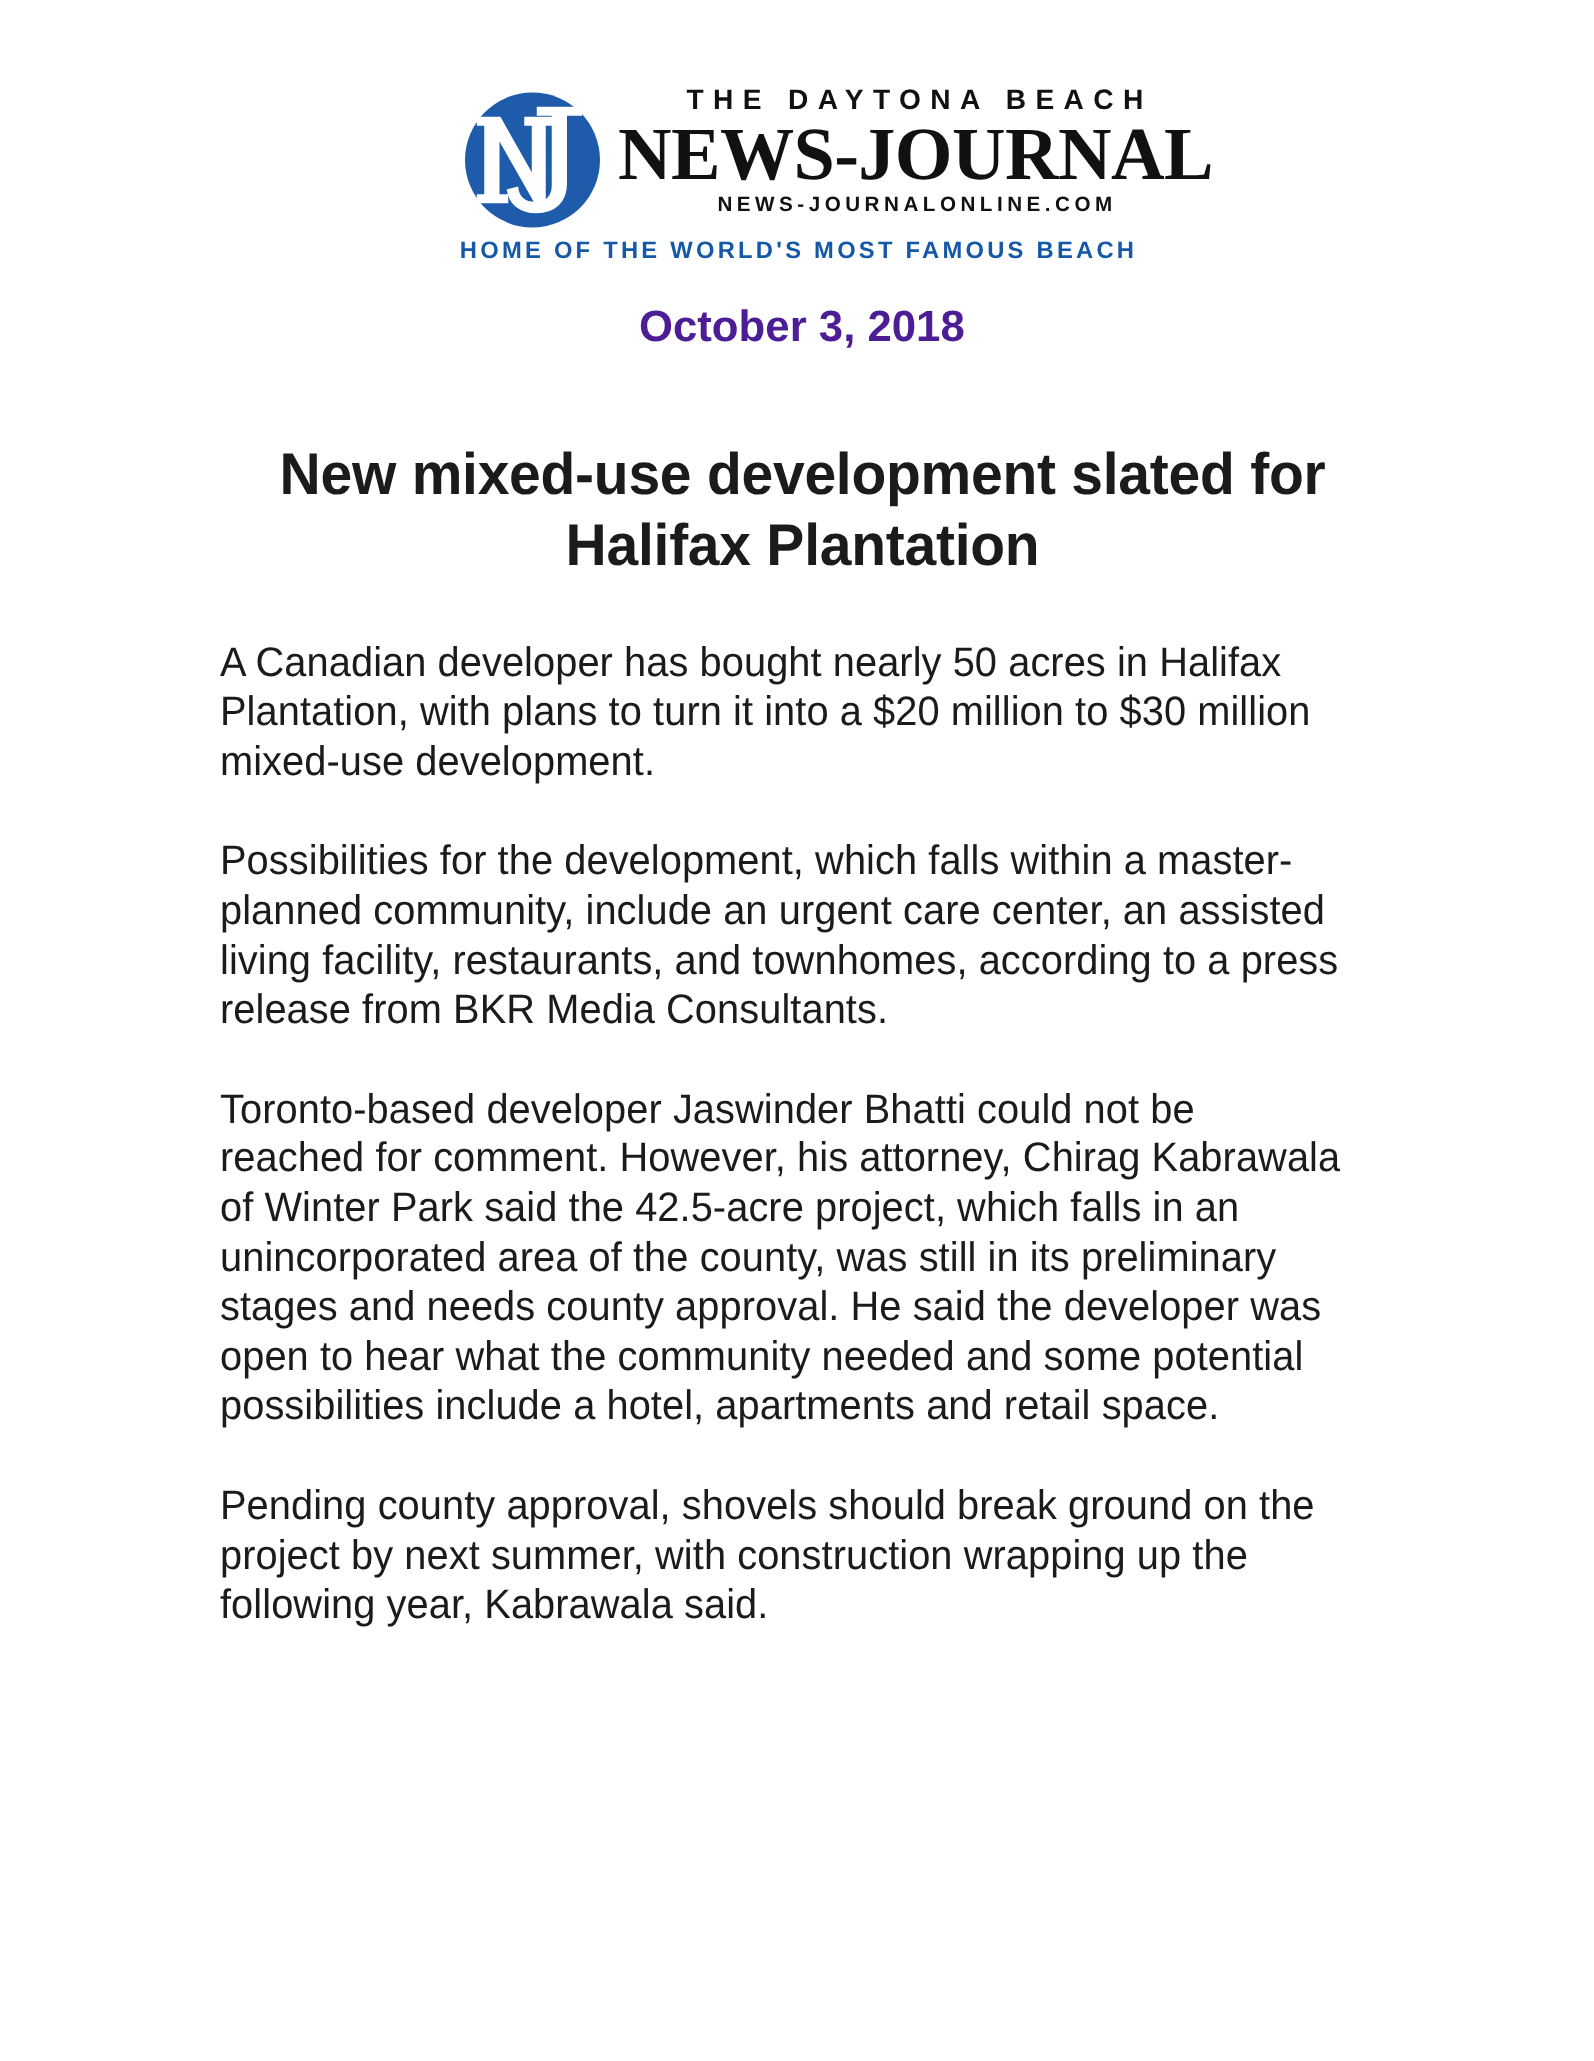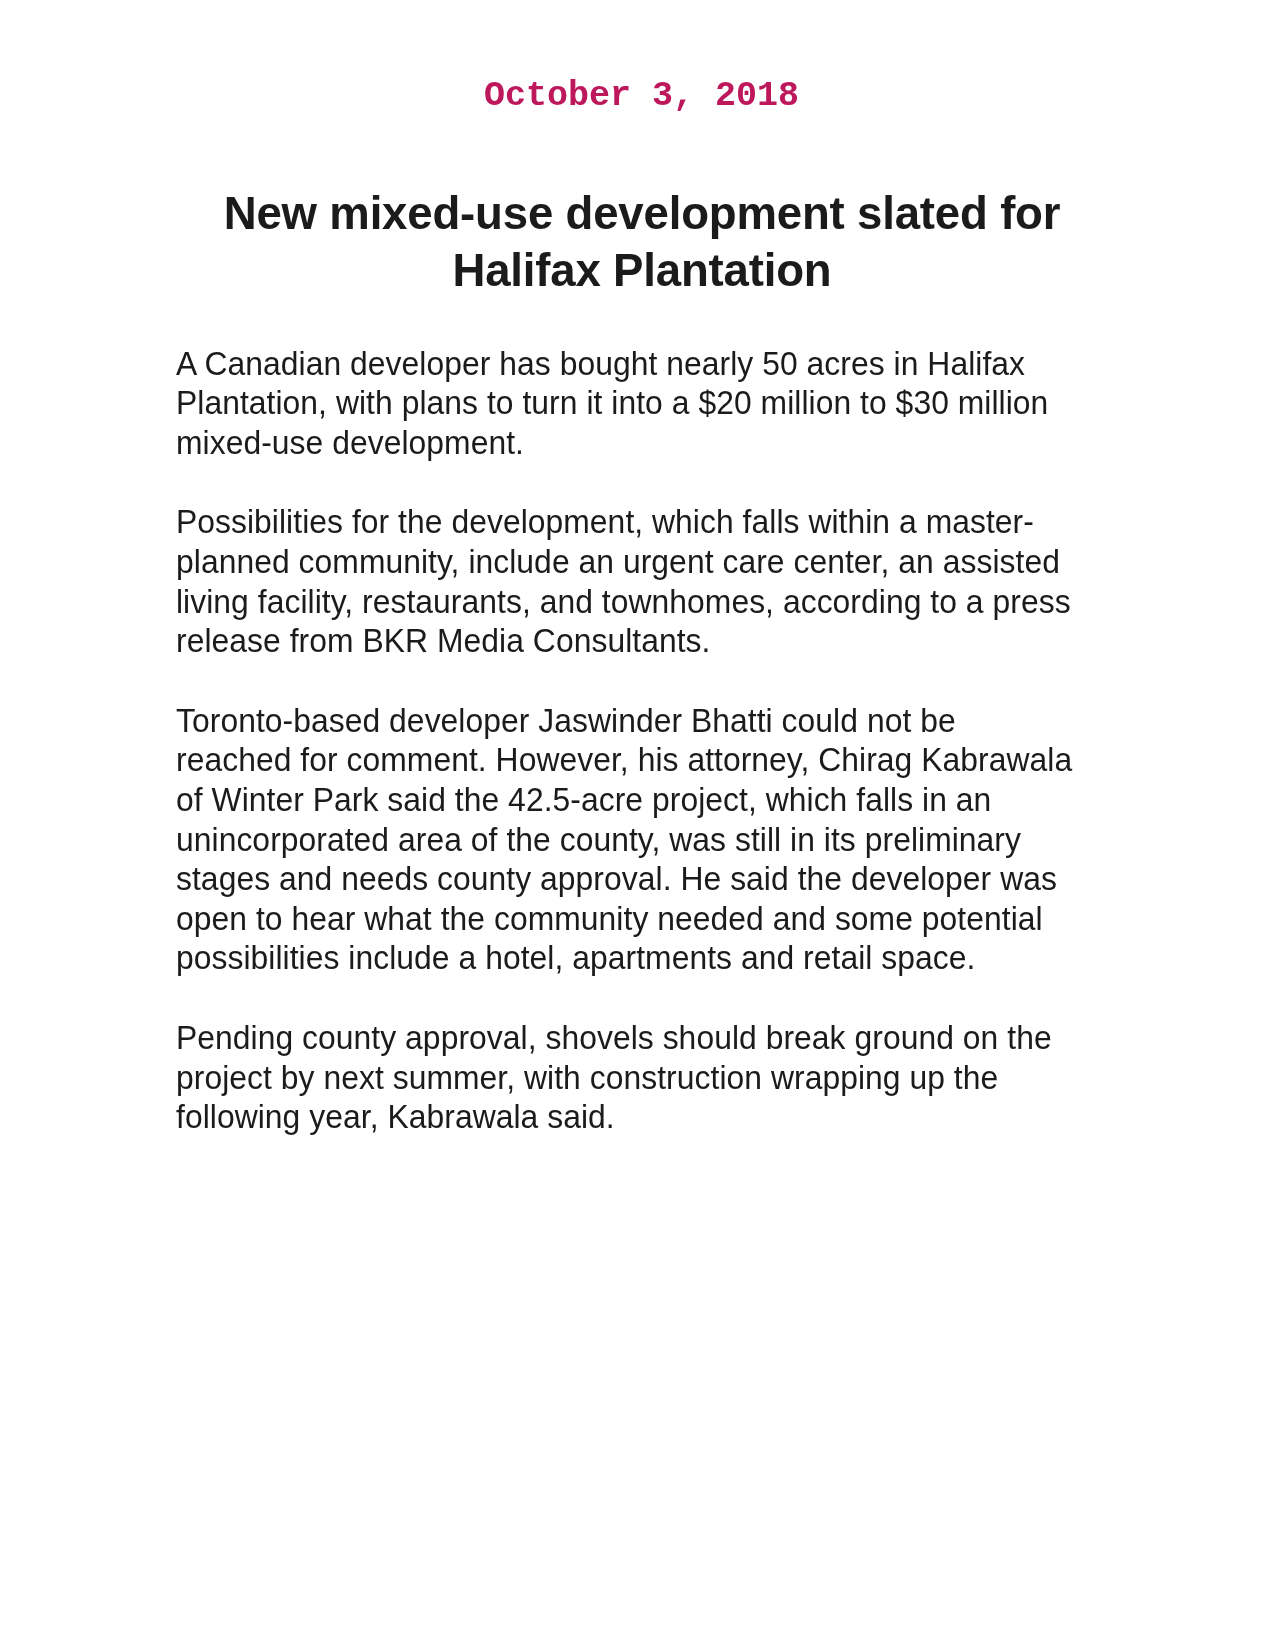--- a/index.html
+++ b/index.html
@@ -117,25 +117,25 @@
 
   
   .article {
     margin: 0 auto;
     width: 940px;
     padding-left: 8px;
     box-sizing: border-box;
   }
   .dateline {
     text-align: center;
-    font-family: Liberation Mono, monospace;
+    font-family: Liberation Sans, sans-serif;
     font-weight: bold;
     font-size: 35px;
-    color: #be185d;
-    margin-top: 76px;
+    color: #4c1d95;
+    margin-top: 32px;
     letter-spacing: 0px;
   }
   .headline {
     text-align: center;
     font-family: "Liberation Sans Narrow", "Liberation Sans", sans-serif;
     font-weight: bold;
     font-size: 47px;
     line-height: 1.22;
     color: #1b1b1b;
     margin-top: 68px;
@@ -156,20 +156,47 @@
     transform-origin: left center;
     letter-spacing: 0.05px;
   }
   .para:last-child { margin-bottom: 0; }
 </style>
 </head>
 <body>
 
 <div class="page">
 
+  <header class="masthead">
+    <div class="masthead-inner">
+
+      <div class="masthead-top">
+
+        <div class="logo-mark">
+          <div class="logo-circle"></div>
+          <svg class="logo-mono" viewBox="0 0 118 118">
+
+            <path d="M14 30 L14 36 L20 36 L20 92 L14 92 L14 98 L38 98 L38 92 L31 92 L31 47 L60 98 L68 98 L68 36 L75 36 L75 30 L52 30 L52 36 L58 36 L58 76 L32 30 Z" fill="#ffffff" stroke="#ffffff" stroke-width="1.2"></path>
+
+            <path d="M62 22 L62 28 L74 28 L74 84 C74 93 69 98 60 98 C52 98 47 94 46 86 L38 88 C40 100 49 106 61 106 C76 106 85 97 85 83 L85 28 L97 28 L97 22 Z" fill="#ffffff" stroke="#ffffff" stroke-width="1.2"></path>
+          </svg>
+        </div>
+
+        <div class="wordmark">
+          <div class="kicker">THE DAYTONA BEACH</div>
+          <div class="nameplate">NEWS-JOURNAL</div>
+          <div class="weburl">NEWS-JOURNALONLINE.COM</div>
+        </div>
+
+      </div>
+
+      <div class="tagline">HOME OF THE WORLD'S MOST FAMOUS BEACH</div>
+
+    </div>
+  </header>
 
   <main class="article">
 
     <div class="dateline">October 3, 2018</div>
 
     <h1 class="headline">New mixed-use development slated for Halifax Plantation</h1>
 
     <div class="body-copy">
       <p class="para">A Canadian developer has bought nearly 50 acres in Halifax Plantation, with plans to turn it into a $20 million to $30 million mixed-use development.</p>
       <p class="para">Possibilities for the development, which falls within a master-planned community, include an urgent care center, an assisted living facility, restaurants, and townhomes, according to a press release from BKR Media Consultants.</p>

